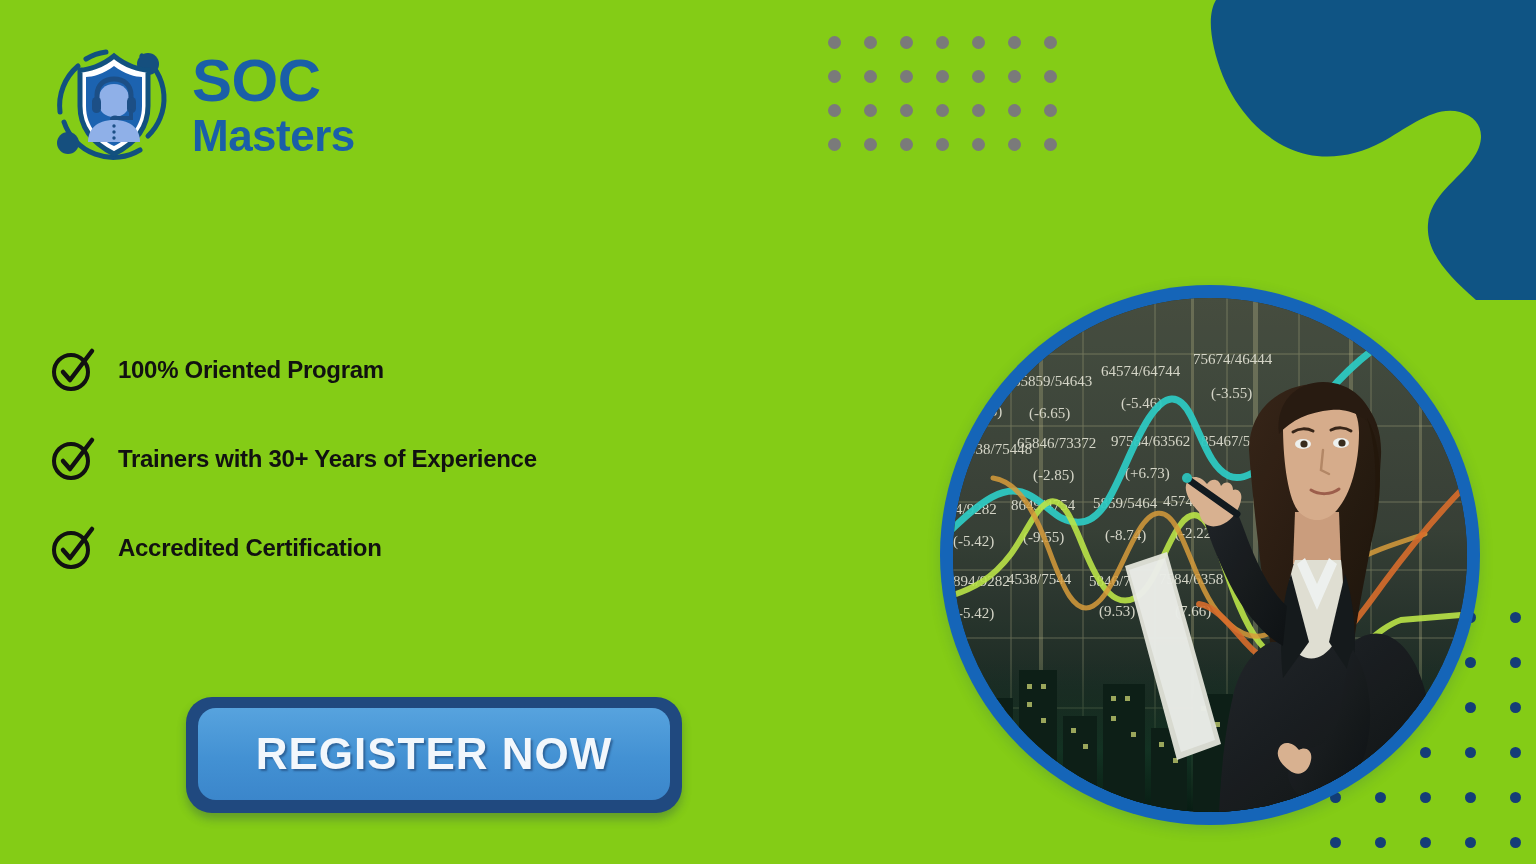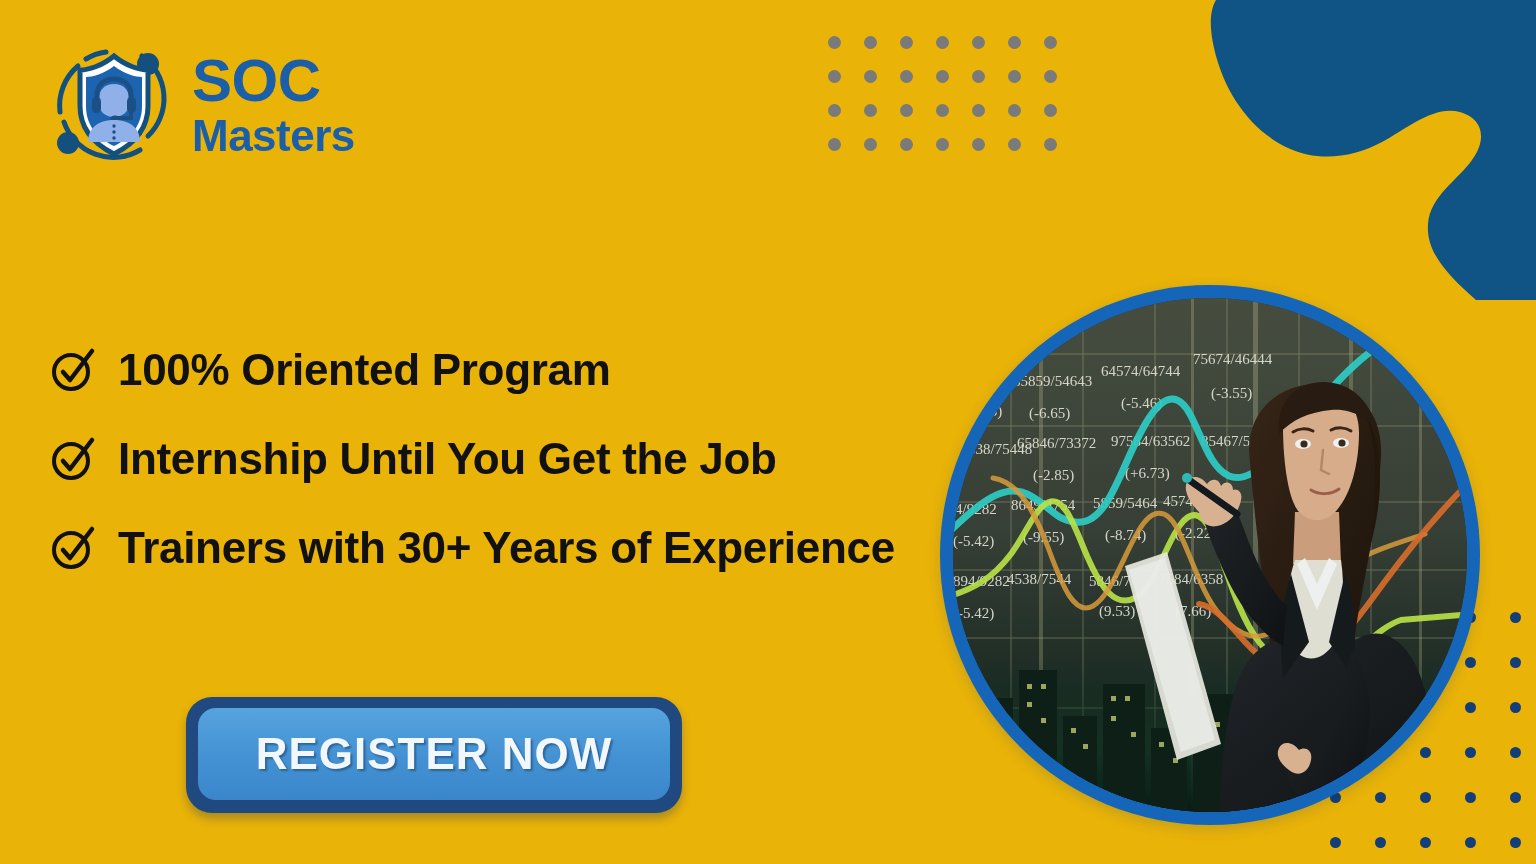--- a/index.html
+++ b/index.html
@@ -9,21 +9,21 @@
     background: #ffffff;
   }
   body {
     font-family: "Liberation Sans", sans-serif;
   }
   .banner {
     position: relative;
     width: 1536px;
     height: 864px;
     overflow: hidden;
-    background: #eab308;
+    background: #84cc16;
   }
 
   
   .blob-wrap {
     position: absolute;
     top: 0;
     right: 0;
     width: 360px;
     height: 300px;
     pointer-events: none;
@@ -110,21 +110,21 @@
     width: 900px;
   }
   .bullet {
     display: flex;
     align-items: center;
     height: 89px;
     gap: 22px;
   }
   .check-icon { width: 46px; height: 46px; flex: 0 0 46px; }
   .bullet-text {
-    font-size: 44px;
+    font-size: 24px;
     font-weight: bold;
     color: #111111;
     letter-spacing: -0.3px;
     white-space: nowrap;
   }
 
   
   .cta {
     position: absolute;
     left: 186px;
@@ -301,28 +301,28 @@
         <circle cx="21" cy="25" r="17" fill="none" stroke="#111111" stroke-width="4"></circle>
         <path d="M 13 25 L 20 33 L 42 4" fill="none" stroke="#111111" stroke-width="4.5" stroke-linecap="round" stroke-linejoin="round"></path>
       </svg>
       <span class="bullet-text">100% Oriented Program</span>
     </li>
     <li class="bullet">
       <svg class="check-icon" viewBox="0 0 46 46" aria-hidden="true">
         <circle cx="21" cy="25" r="17" fill="none" stroke="#111111" stroke-width="4"></circle>
         <path d="M 13 25 L 20 33 L 42 4" fill="none" stroke="#111111" stroke-width="4.5" stroke-linecap="round" stroke-linejoin="round"></path>
       </svg>
-      <span class="bullet-text">Internship Until You Get the Job</span>
+      <span class="bullet-text">Trainers with 30+ Years of Experience</span>
     </li>
     <li class="bullet">
       <svg class="check-icon" viewBox="0 0 46 46" aria-hidden="true">
         <circle cx="21" cy="25" r="17" fill="none" stroke="#111111" stroke-width="4"></circle>
         <path d="M 13 25 L 20 33 L 42 4" fill="none" stroke="#111111" stroke-width="4.5" stroke-linecap="round" stroke-linejoin="round"></path>
       </svg>
-      <span class="bullet-text">Trainers with 30+ Years of Experience</span>
+      <span class="bullet-text">Accredited Certification</span>
     </li>
   </ul>
 
   <button class="cta" style="background: rgb(32, 73, 127);">
     <span class="cta-inner">
       <span class="cta-label" style="color: rgb(242, 247, 252);">REGISTER NOW</span>
     </span>
   </button>
 
   <div class="photo-ring" style="background: rgb(21, 101, 184);">

